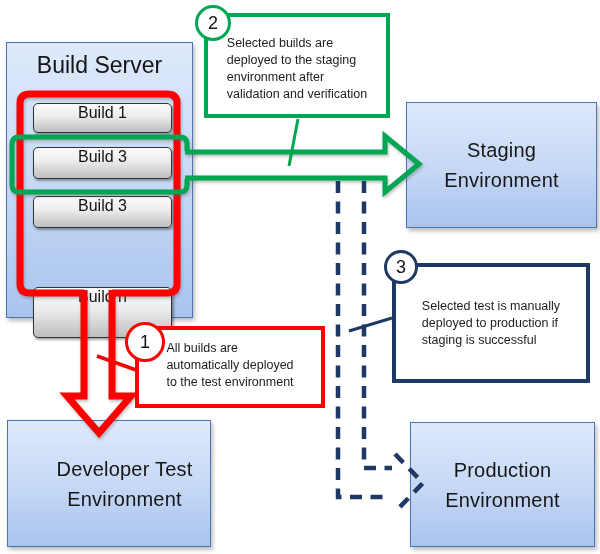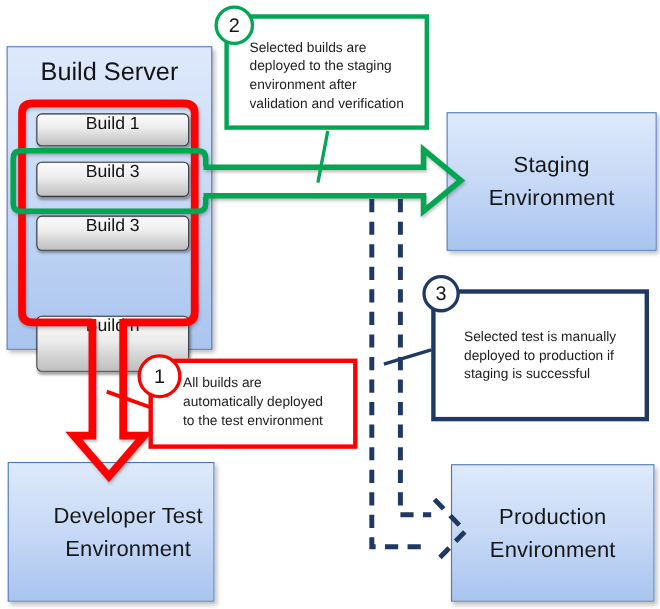--- a/index.html
+++ b/index.html
@@ -18,21 +18,21 @@
     z-index:1;
   }
   .env-label{
     text-align:center;font-size:20px;line-height:30px;white-space:pre-line;
     color:#161616;letter-spacing:.2px;
   }
   #build-server{left:6px;top:42px;width:187px;height:276px;
     align-items:flex-start;padding-top:10px;}
   #build-server .title{font-size:23px;line-height:24px;color:#141414;}
   #staging-box{left:406px;top:102px;width:191px;height:126px;}
-  #devtest-box{left:7px;top:420px;width:188px;height:127px;padding-left:31px;}
+  #devtest-box{left:7px;top:420px;width:204px;height:127px;padding-left:31px;}
   #production-box{left:410px;top:422px;width:185px;height:125px;}
 
   
   .build-btn{
     position:absolute;left:33px;width:139px;
     background:linear-gradient(180deg,#fbfbfb 0%,#ececec 45%,#d2d2d2 75%,#bfbfbf 100%);
     border:1.5px solid var(--button_border,#333);
     border-radius:5px;
     box-shadow:1.5px 2px 2.5px rgba(0,0,0,.35);
     display:flex;align-items:flex-start;justify-content:center;

